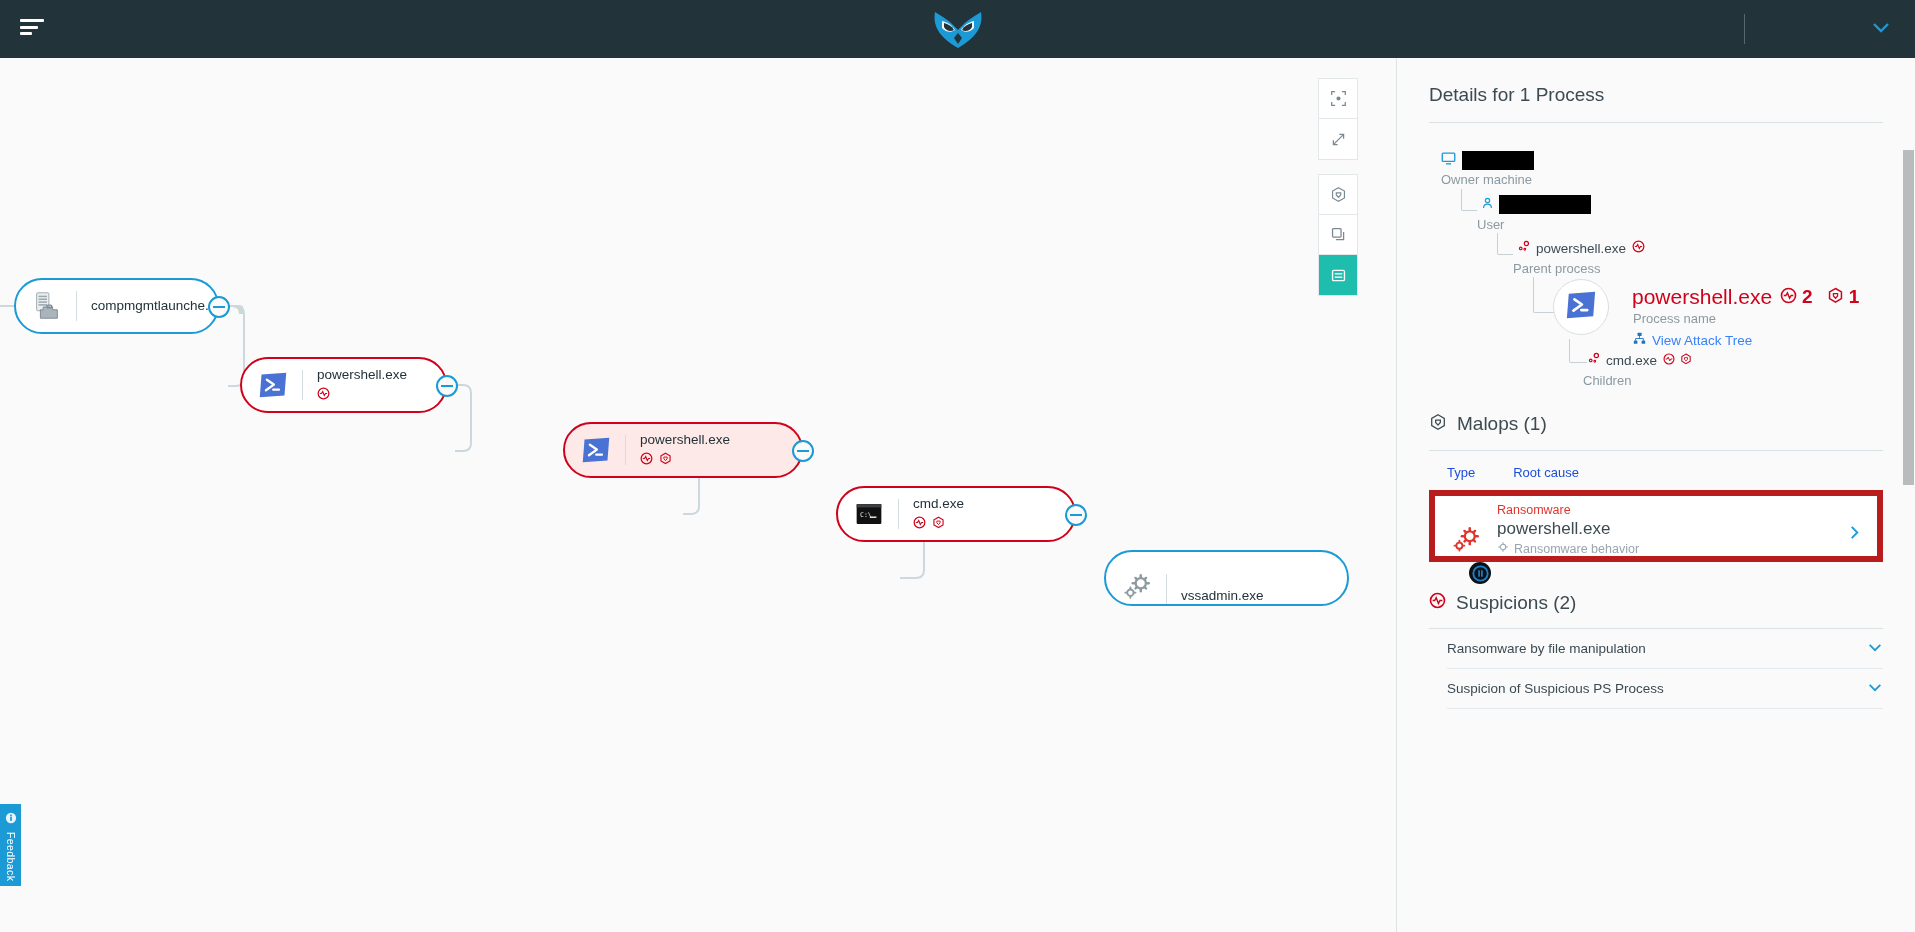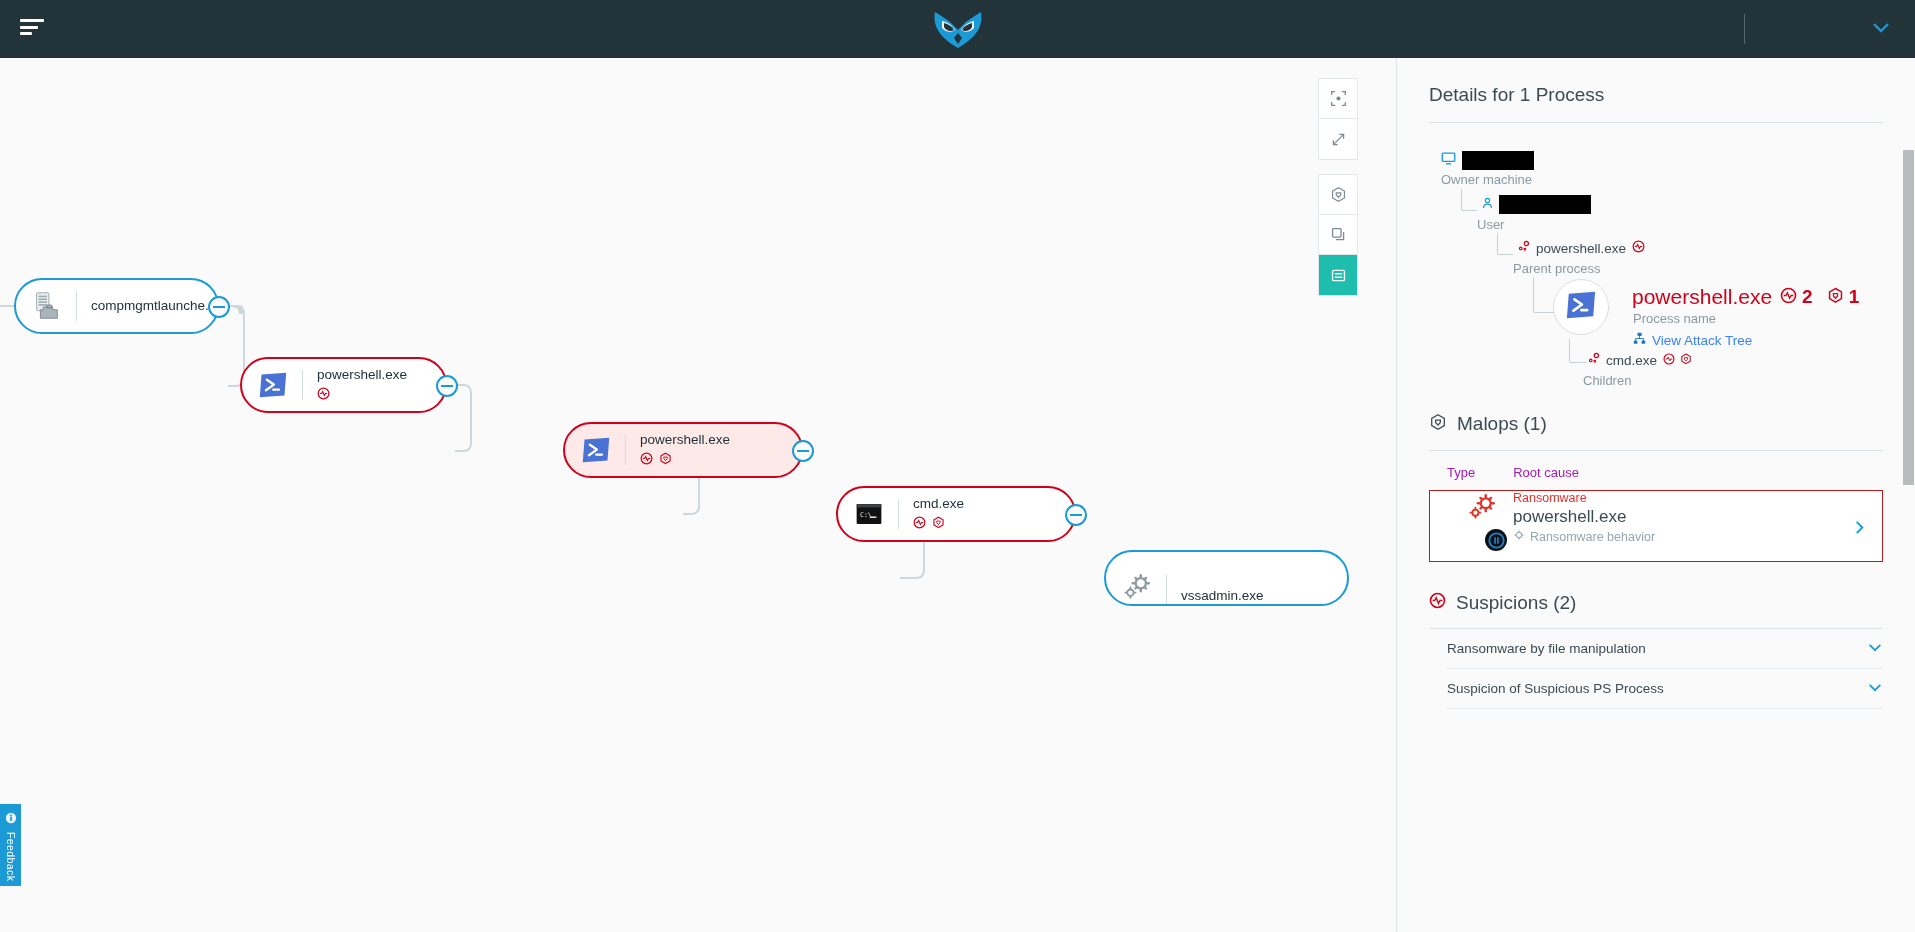--- a/index.html
+++ b/index.html
@@ -93,24 +93,24 @@
   .elbow{ position:absolute; border-left:1px solid #c6d0d5; border-bottom:1px solid #c6d0d5; border-radius:0 0 0 2px; }
   .proc-circle{
     position:absolute; width:56px; height:56px; border-radius:50%;
     border:1px solid #d7dfe3; background:#fff;
     display:flex; align-items:center; justify-content:center;
   }
 
   
   .sec-head{ display:flex; align-items:flex-start; gap:10px; font-size:19px; color:#3c4a52; }
   .sec-rule{ height:1px; background:#dbe2e6; margin-top:14px; }
-  .malop-cols{ display:flex; font-size:13px; color:#a21caf; padding:14px 0 6px 18px; gap:38px;}
+  .malop-cols{ display:flex; font-size:13px; color:#1d4ed8; padding:14px 0 6px 18px; gap:38px;}
   .malop-card{
-    border:1px solid #b91c1c; background:#fff; height:72px; margin-top:4px;
-    display:flex; align-items:flex-start; position:relative; cursor:pointer;padding-left:21px;
+    border:6px solid #b91c1c; background:#fff; height:72px; margin-top:4px;
+    display:flex; align-items:flex-end; position:relative; cursor:pointer;
   }
   .malop-icon{ width:62px; display:flex; align-items:center; justify-content:center; position:relative; }
   .malop-type{ font-size:12.5px; color:#e0352b; line-height:15px; }
   .malop-name{ font-size:17px; color:#3c4a52; line-height:22px; }
   .malop-sub{ font-size:12.5px; color:#98a6ad; display:flex; align-items:center; gap:5px; margin-top:1px;}
   .malop-chev{ position:absolute; right:16px; top:28px; }
   .badge-pause{
     position:absolute; left:34px; top:38px; width:22px; height:22px; border-radius:50%;
     background:#0b1116; display:flex; align-items:center; justify-content:center;
   }

